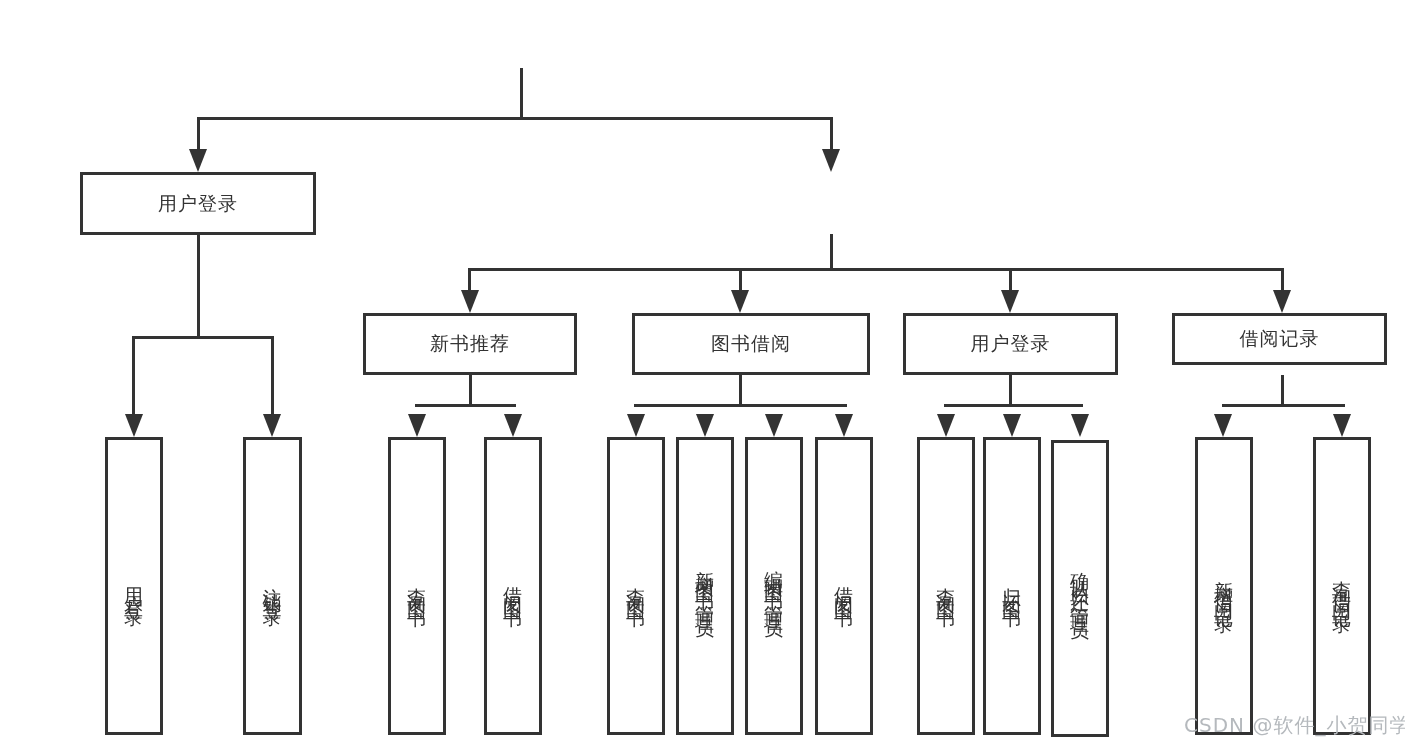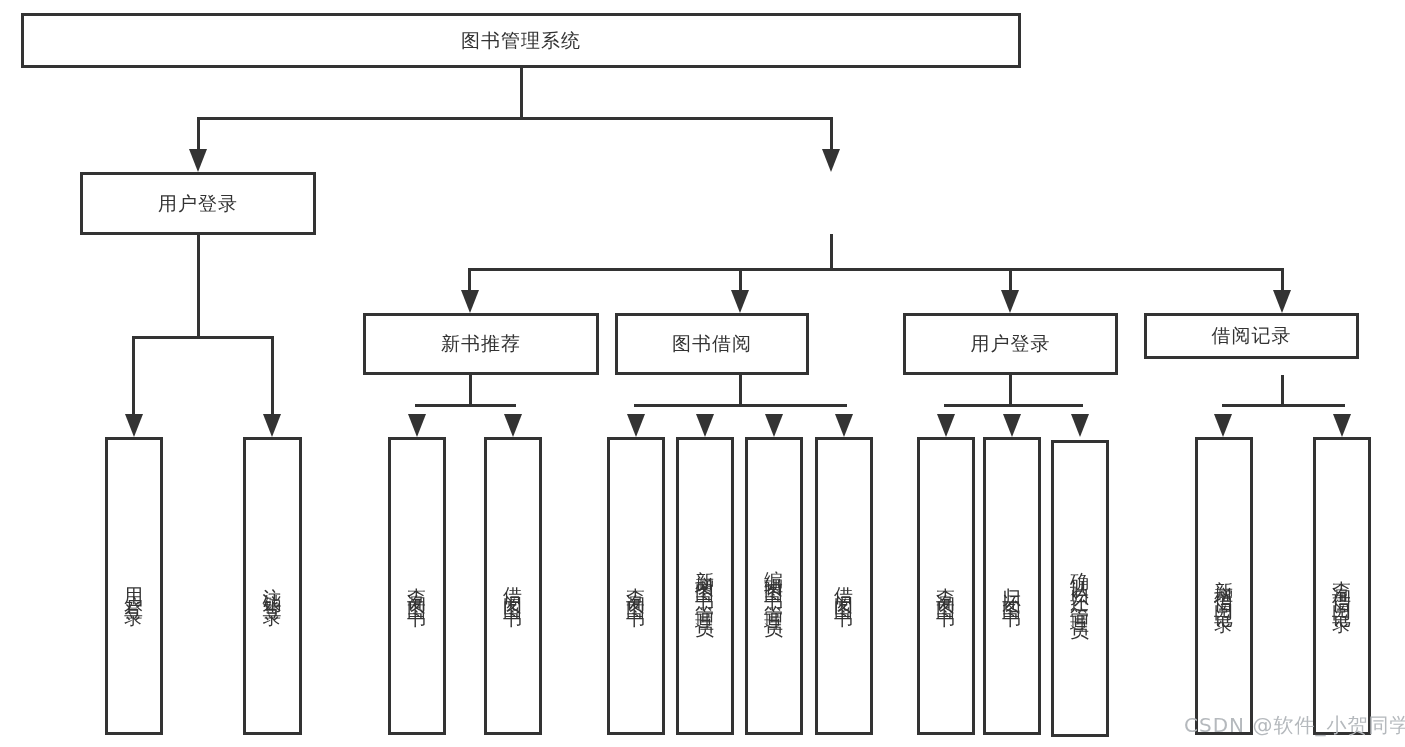--- a/index.html
+++ b/index.html
@@ -82,38 +82,35 @@
   <div class="line" style="left:944px;top:404px;width:139px;height:3px"></div>
   <div class="arrow" style="left:937px;top:414px"></div>
   <div class="arrow" style="left:1003px;top:414px"></div>
   <div class="arrow" style="left:1071px;top:414px"></div>
 
   <div class="line" style="left:1281px;top:375px;width:3px;height:31px"></div>
   <div class="line" style="left:1222px;top:404px;width:123px;height:3px"></div>
   <div class="arrow" style="left:1214px;top:414px"></div>
   <div class="arrow" style="left:1333px;top:414px"></div>
 
-  <div class="box hbox" style="left:21px;top:13px;width:1000px;height:55px">
-    <span>图书管理系统</span>
-  </div>
 
   <div class="box hbox" style="left:80px;top:172px;width:236px;height:63px">
     <span>用户登录</span>
   </div>
 
-  <div class="box hbox" style="left:363px;top:313px;width:236px;height:62px">
+  <div class="box hbox" style="left:363px;top:313px;width:214px;height:62px">
     <span>新书推荐</span>
   </div>
-  <div class="box hbox" style="left:615px;top:313px;width:194px;height:62px">
+  <div class="box hbox" style="left:632px;top:313px;width:238px;height:62px">
     <span>图书借阅</span>
   </div>
   <div class="box hbox" style="left:903px;top:313px;width:215px;height:62px">
     <span>用户登录</span>
   </div>
-  <div class="box hbox" style="left:1144px;top:313px;width:215px;height:46px">
+  <div class="box hbox" style="left:1172px;top:313px;width:215px;height:52px">
     <span>借阅记录</span>
   </div>
 
   <div class="box vbox" style="left:105px;top:437px;width:58px;height:298px">
     <span>用户登录</span>
   </div>
   <div class="box vbox" style="left:243px;top:437px;width:59px;height:298px">
     <span>注销登录</span>
   </div>
 

